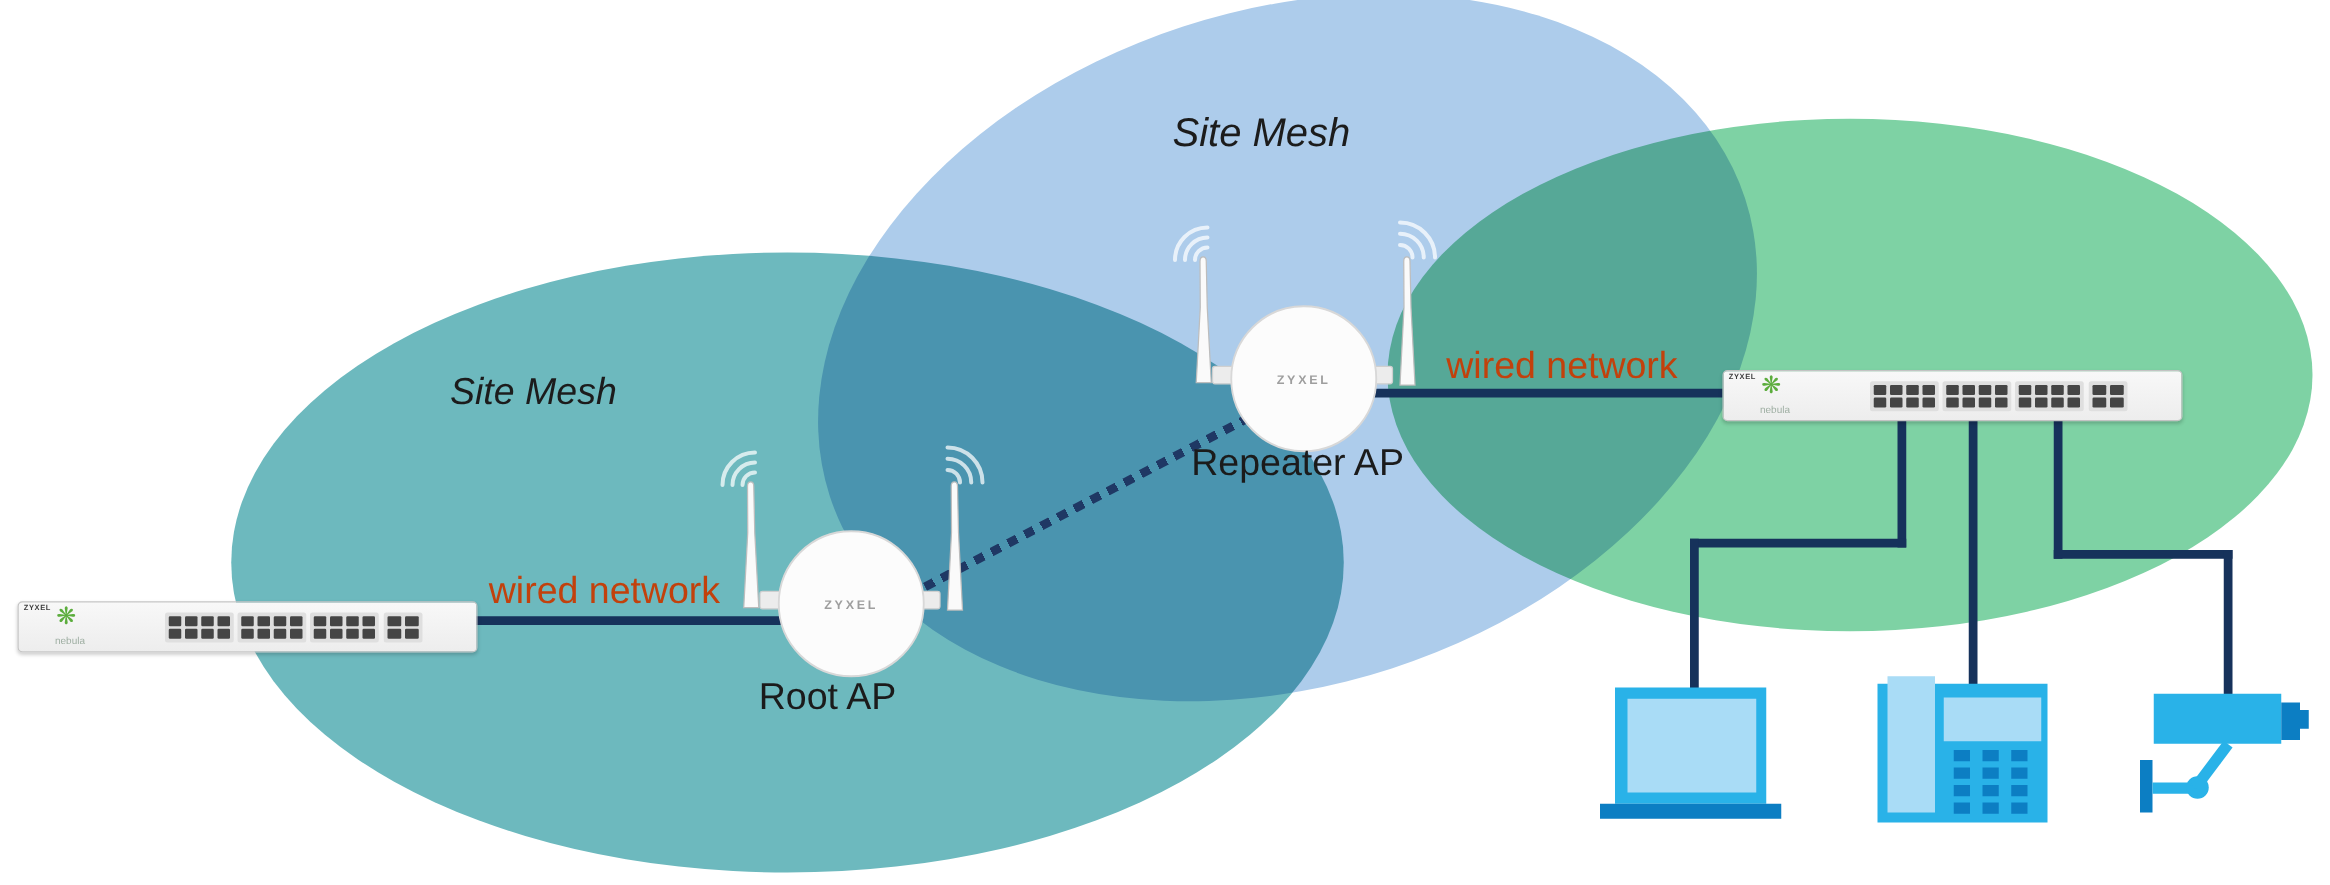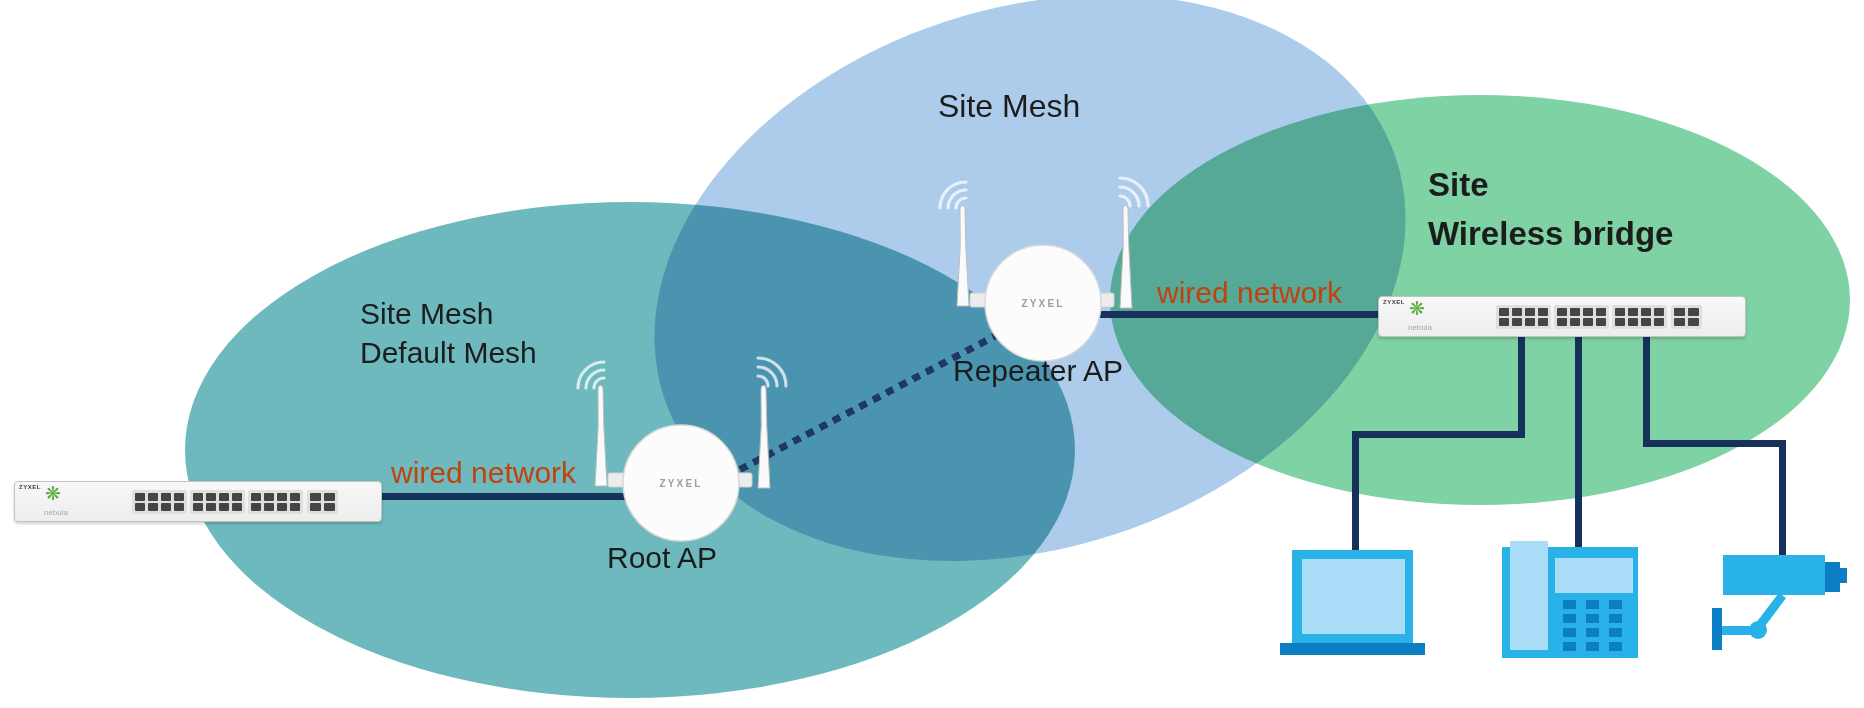--- a/index.html
+++ b/index.html
@@ -7,21 +7,21 @@
          font-family:"Liberation Sans", sans-serif;}
   .abs{position:absolute;}
 
   
   .zone{position:absolute;border-radius:50%;mix-blend-mode:multiply;}
   .zone-teal{left:185px;top:202px;width:890px;height:496px;background:#6DB9BE;}
   .zone-blue{left:645px;top:8px;width:770px;height:540px;background:#ADCCEB;transform:rotate(-18deg);}
   .zone-green{left:1110px;top:95px;width:740px;height:410px;background:#7ED2A4;}
 
   
-  .zlabel{position:absolute;color:#1c1c1c;font-size:30px;line-height:39px;white-space:pre;}
+  .zlabel{position:absolute;color:#1c1c1c;font-size:30px;line-height:39px;white-space:pre;font-style:italic;}
   .zlabel.bold{font-weight:bold;font-size:33px;line-height:49px;}
 
   
   .wire{position:absolute;background:#16325B;}
   .meshlink{position:absolute;left:740px;top:466px;width:292px;height:7px;
     transform:rotate(-27.6deg);transform-origin:0 50%;
     background:repeating-linear-gradient(90deg,#1F3864 0 8px,transparent 8px 15px);}
   .wired-label{position:absolute;color:#c2410c;font-size:30px;line-height:31px;}
 
   
@@ -68,25 +68,24 @@
         <circle cx="121" cy="143" r="58" fill="#fcfcfc" stroke="#d8d8d8" stroke-width="1.5"></circle>
         <text x="121" y="147" text-anchor="middle" font-size="10" font-weight="600" letter-spacing="2.2" fill="#9e9e9e">ZYXEL</text>
       </symbol>
     </defs>
   </svg>
 
   <div class="zone zone-teal"></div>
   <div class="zone zone-blue"></div>
   <div class="zone zone-green"></div>
 
-  <div class="zlabel" style="left:360px;top:294px"><span>Site Mesh</span><br><span>Default Mesh</span></div>
+  <div class="zlabel" style="left:360px;top:294px"><span>Site Mesh</span><br></div>
 
   <div class="zlabel" style="left:938px;top:86px;font-size:32px;line-height:40px">Site Mesh</div>
 
-  <div class="zlabel bold" style="left:1428px;top:160px"><span>Site</span><br><span>Wireless bridge</span></div>
 
   <div class="wire" style="left:380px;top:493px;width:252px;height:7px"></div>
   <div class="wire" style="left:1095px;top:311px;width:283px;height:7px"></div>
 
   <div class="meshlink"></div>
 
   <div class="wire" style="left:1518px;top:335px;width:7px;height:103px"></div>
   <div class="wire" style="left:1352px;top:431px;width:173px;height:7px"></div>
   <div class="wire" style="left:1352px;top:431px;width:7px;height:120px"></div>
   <div class="wire" style="left:1575px;top:335px;width:7px;height:213px"></div>

